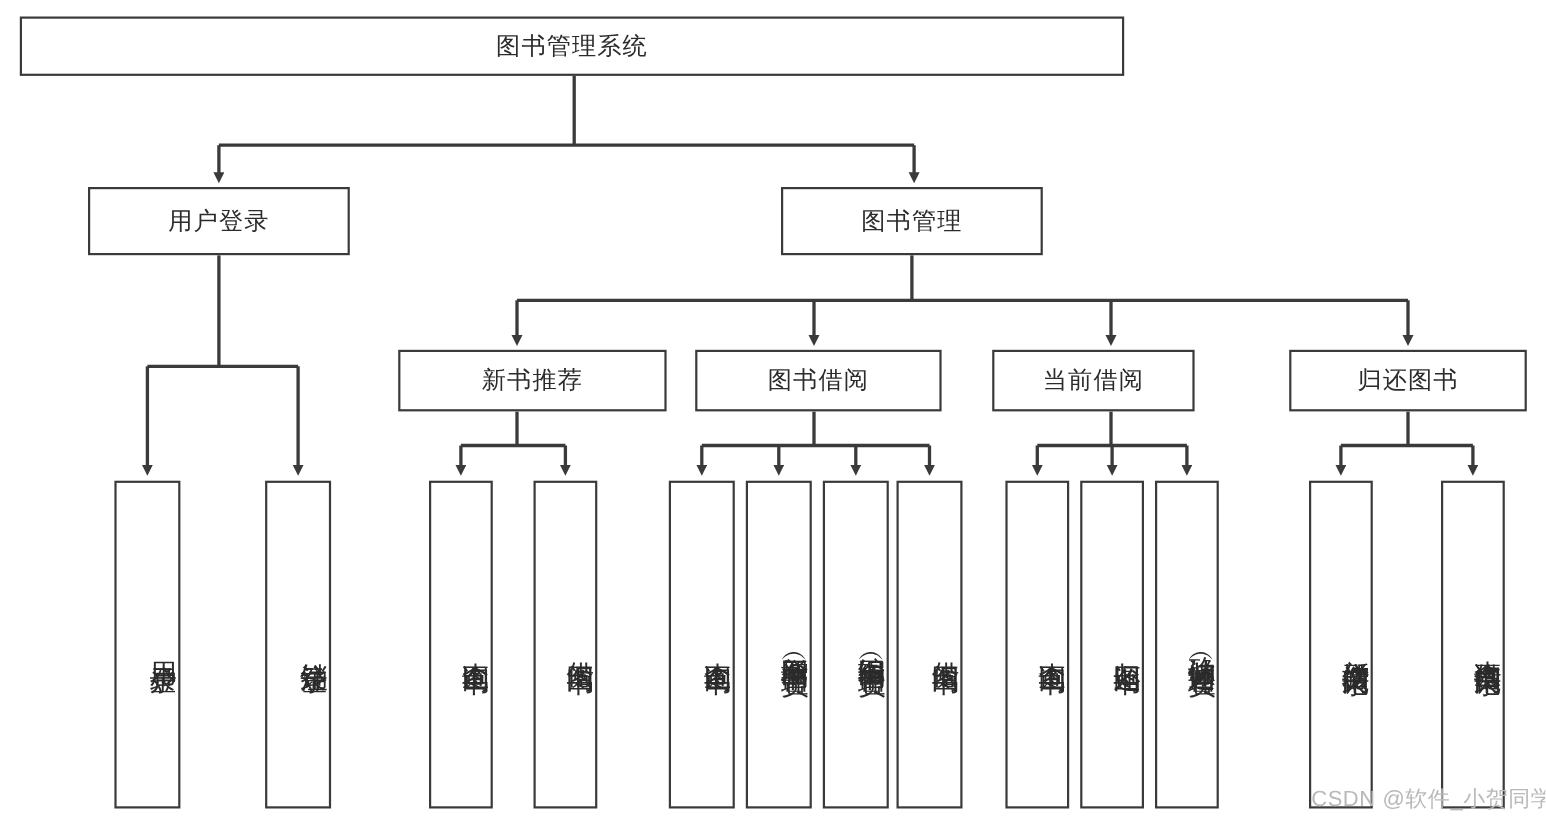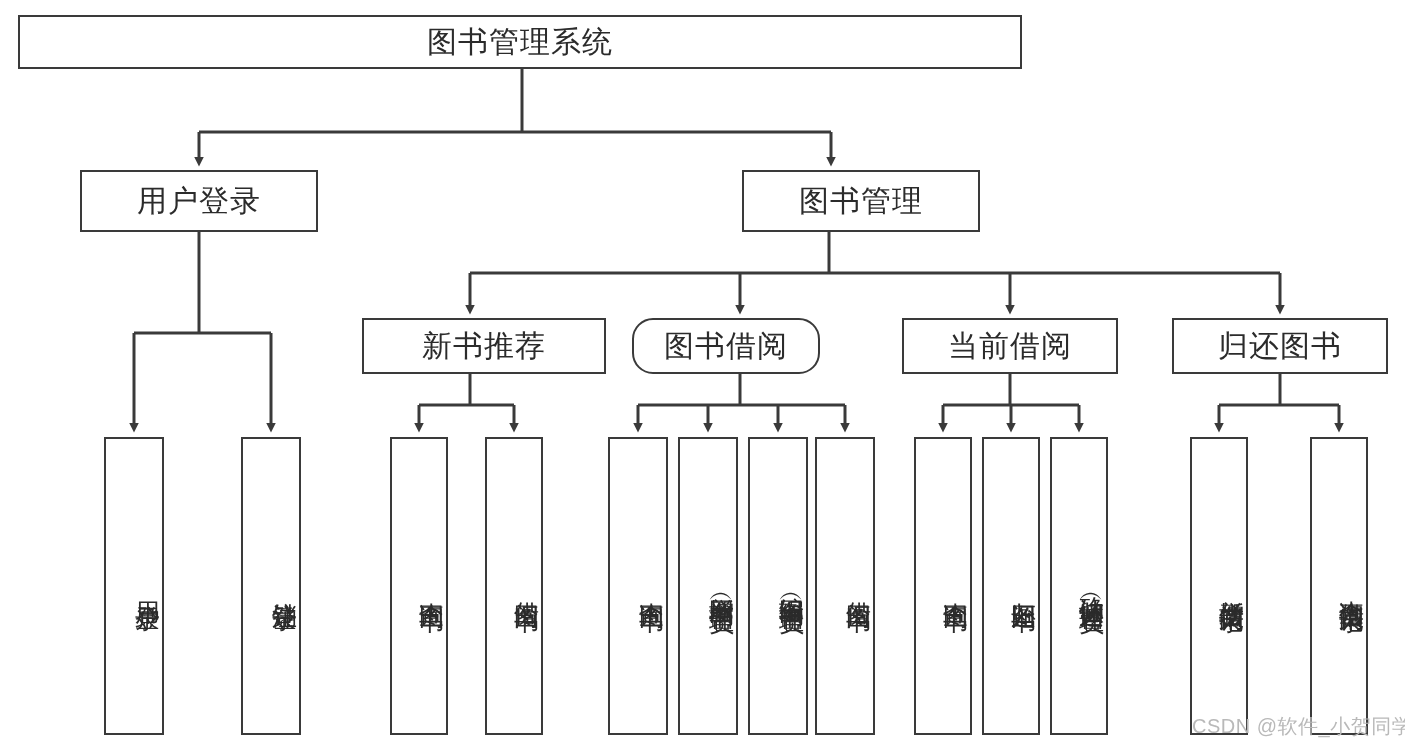--- a/index.html
+++ b/index.html
@@ -30,21 +30,21 @@
     box-sizing: border-box;
     border: 2.5px solid #3a3a3a;
     background: #ffffff;
     display: flex;
     align-items: center;
     justify-content: center;
     color: #2b2b2b;
     text-align: center;
   }
   .node.horiz {
-    font-size: 30px;
+    font-size: 22px;
     letter-spacing: 1px;
     line-height: 1.2;
   }
   .node.vert {
     writing-mode: vertical-rl;
     text-orientation: upright;
     font-size: 25px;
     line-height: 1.15;
     letter-spacing: 2px;
     padding: 10px 0;
@@ -118,31 +118,31 @@
     </g>
   </svg>
 
   <div class="node horiz" style="left:18px; top:15px; width:1004px; height:54px;">
     <span>图书管理系统</span>
   </div>
 
   <div class="node horiz" style="left:80px; top:170px; width:238px; height:62px;">
     <span>用户登录</span>
   </div>
-  <div class="node horiz" style="left:742px; top:170px; width:238px; height:62px;">
+  <div class="node horiz" style="left:710px; top:170px; width:238px; height:62px;">
     <span>图书管理</span>
   </div>
 
   <div class="node horiz" style="left:362px; top:318px; width:244px; height:56px;">
     <span>新书推荐</span>
   </div>
-  <div class="node horiz" style="left:632px; top:318px; width:188px; height:56px;border-radius:21px;">
+  <div class="node horiz" style="left:632px; top:318px; width:224px; height:56px;">
     <span>图书借阅</span>
   </div>
-  <div class="node horiz" style="left:902px; top:318px; width:216px; height:56px;">
+  <div class="node horiz" style="left:902px; top:318px; width:184px; height:56px;">
     <span>当前借阅</span>
   </div>
   <div class="node horiz" style="left:1172px; top:318px; width:216px; height:56px;">
     <span>归还图书</span>
   </div>
 
   <div class="node vert" style="left:104px; top:437px; width:60px; height:298px;">
     <span>用户登录</span>
   </div>
   <div class="node vert" style="left:241px; top:437px; width:60px; height:298px;">

